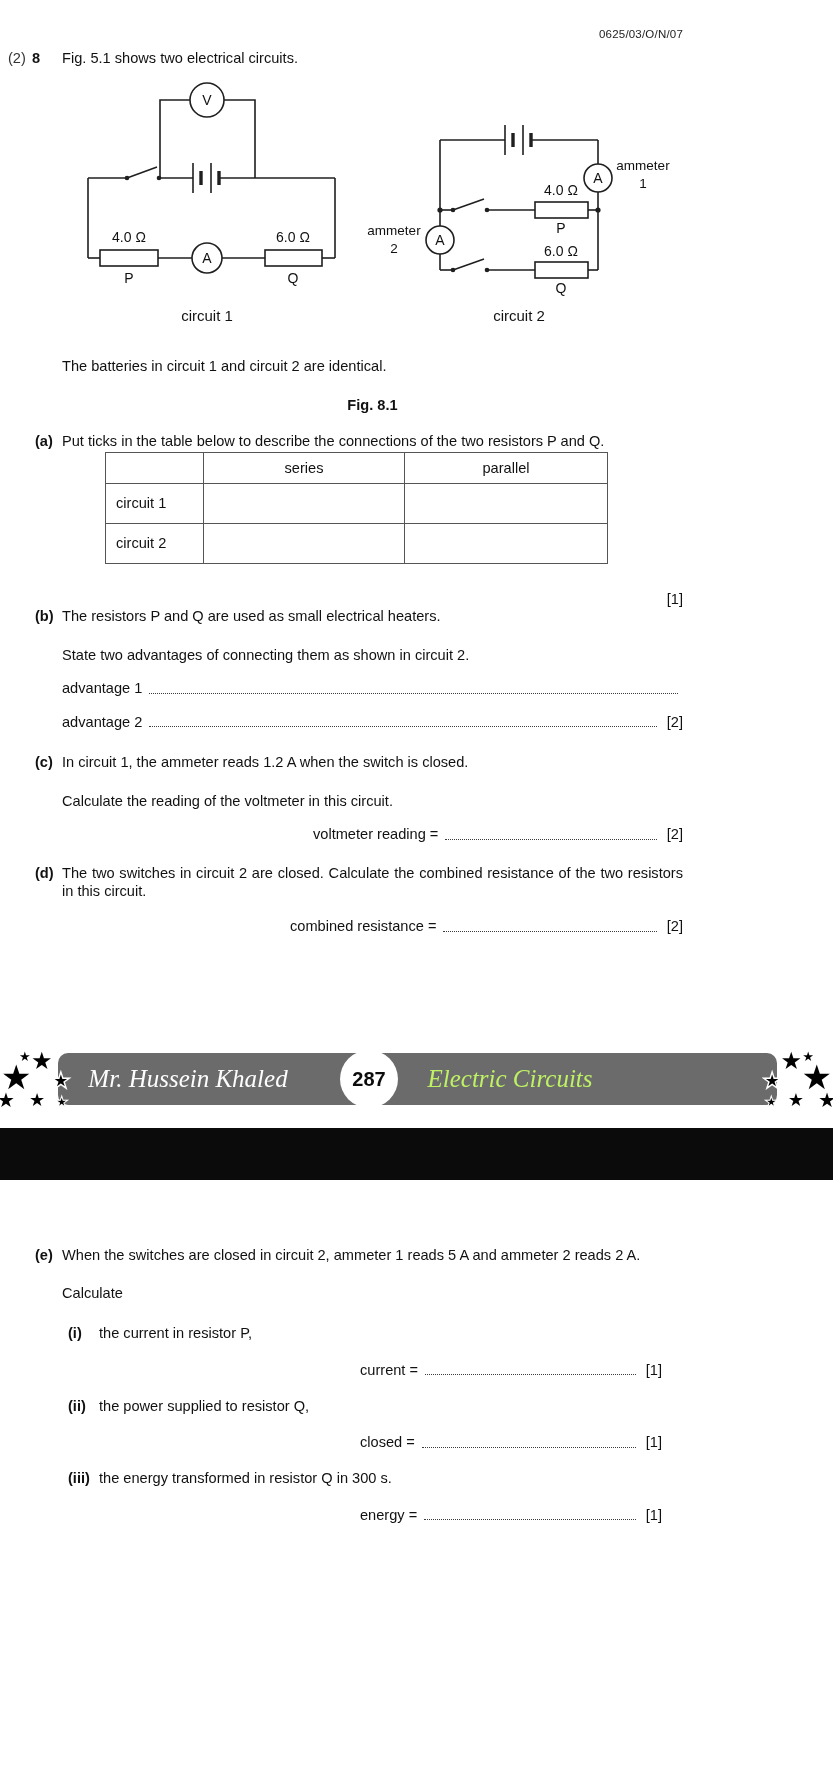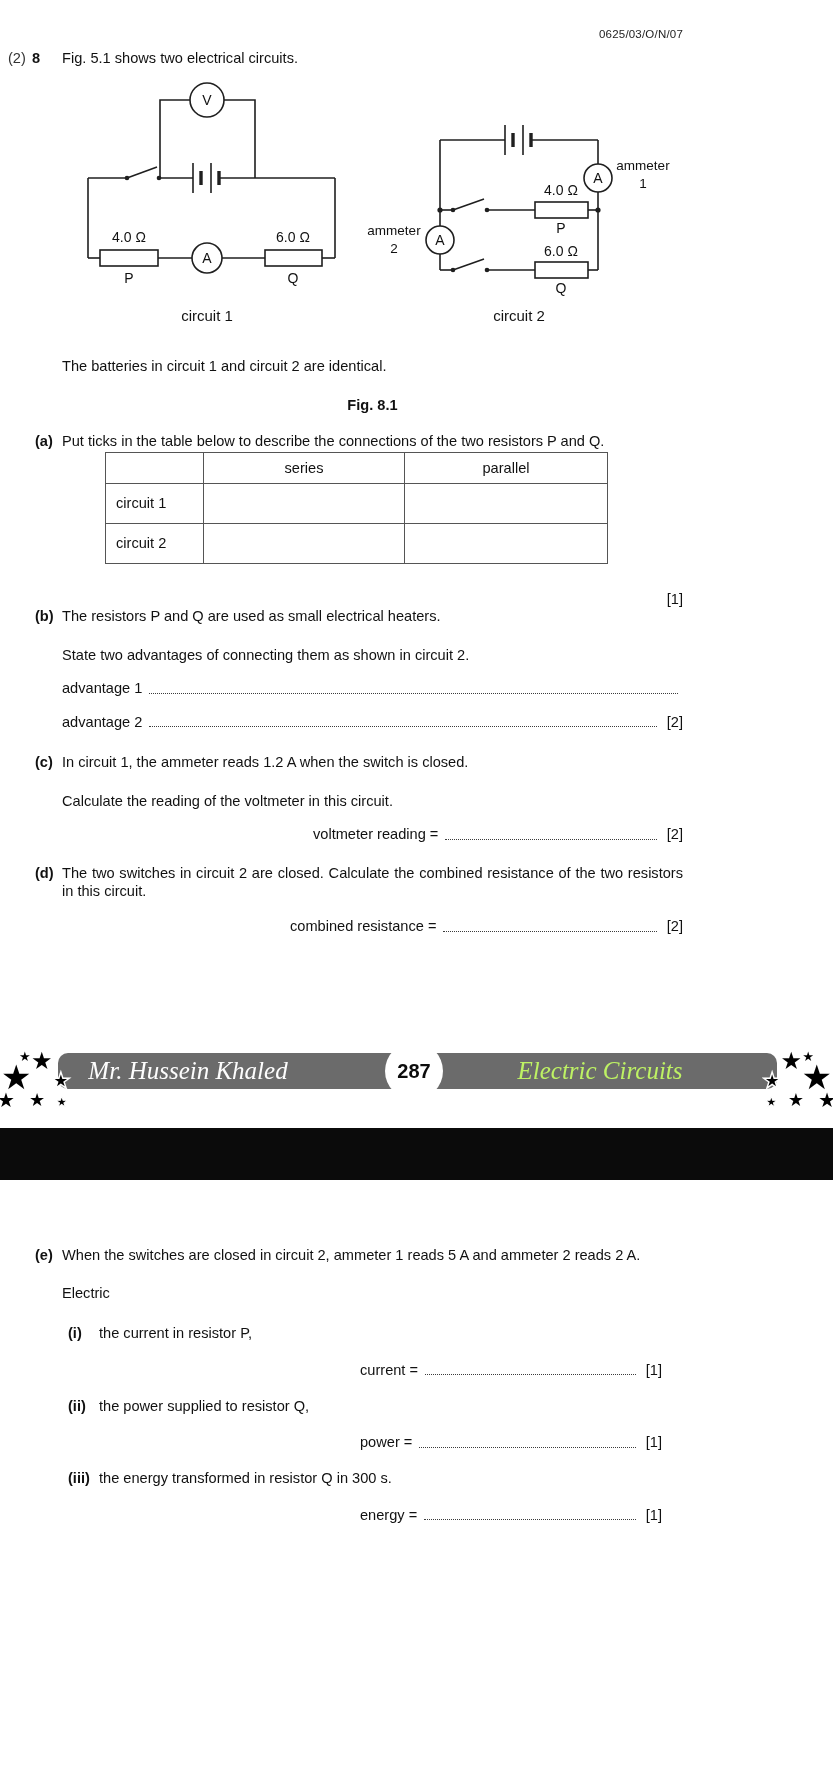--- a/index.html
+++ b/index.html
@@ -55,22 +55,22 @@
   .pad-e { padding-left:298px; margin-right:21px; margin-top:18px; }
   .d-text { max-width:621px; }
   .e-text { max-width:604px; }
   .calc-line { margin-top:20px; }
   .sub { display:flex; margin-left:6px; margin-top:18px; }
   .sub-i { margin-top:22px; }
   .sub-label { width:31px; font-weight:bold; flex-shrink:0; }
 
   
   .banner { position:absolute; top:1048px; left:0; width:833px; height:64px; }
-  .banner-bar { position:absolute; left:58px; right:56px; top:5px; height:36px; background:#6b6b6b;
-                border-radius:10px; display:flex; align-items:center;gap:45px; }
+  .banner-bar { position:absolute; left:58px; right:56px; top:5px; height:52px; background:#6b6b6b;
+                border-radius:10px; display:flex; align-items:center; }
   .banner-teacher { width:260px; text-align:center; color:#fdfdfd; font-family:"Liberation Serif", serif;
                     font-style:italic; font-size:25px; }
   .banner-circle { width:58px; height:58px; border-radius:50%; background:#fff; margin-left:22px; margin-right:26px;
                    display:flex; align-items:center; justify-content:center; font-weight:bold; font-size:20px; color:#0c0c0c;
                    flex-shrink:0; }
   .banner-topic { width:172px; text-align:center; color:#bef264; font-family:"Liberation Serif", serif;
                   font-style:italic; font-size:25px; }
   .stars { position:absolute; top:0; width:104px; height:64px; }
   .stars-left { left:-3px; }
   .stars-right { right:-3px; transform:scaleX(-1); }
@@ -297,38 +297,38 @@
       <span class="star s7"></span>
     </div>
   </div>
 
   <div class="black-band"></div>
 
   <div class="part part-e">
     <span class="part-label">(e)</span>
     <div class="part-body">
       <div class="pline justify e-text">When the switches are closed in circuit 2, ammeter 1 reads 5 A and ammeter 2 reads 2 A.</div>
-      <div class="pline calc-line">Electric</div>
+      <div class="pline calc-line">Calculate</div>
 
       <div class="sub sub-i">
         <span class="sub-label">(i)</span>
         <span>the current in resistor P,</span>
       </div>
       <div class="answer-line pad-e">
         <span class="ans-label">current =</span>
         <span class="dots"></span>
         <span class="marks">[1]</span>
       </div>
 
       <div class="sub">
         <span class="sub-label">(ii)</span>
         <span>the power supplied to resistor Q,</span>
       </div>
       <div class="answer-line pad-e">
-        <span class="ans-label">power =</span>
+        <span class="ans-label">closed =</span>
         <span class="dots"></span>
         <span class="marks">[1]</span>
       </div>
 
       <div class="sub">
         <span class="sub-label">(iii)</span>
         <span>the energy transformed in resistor Q in 300 s.</span>
       </div>
       <div class="answer-line pad-e">
         <span class="ans-label">energy =</span>

